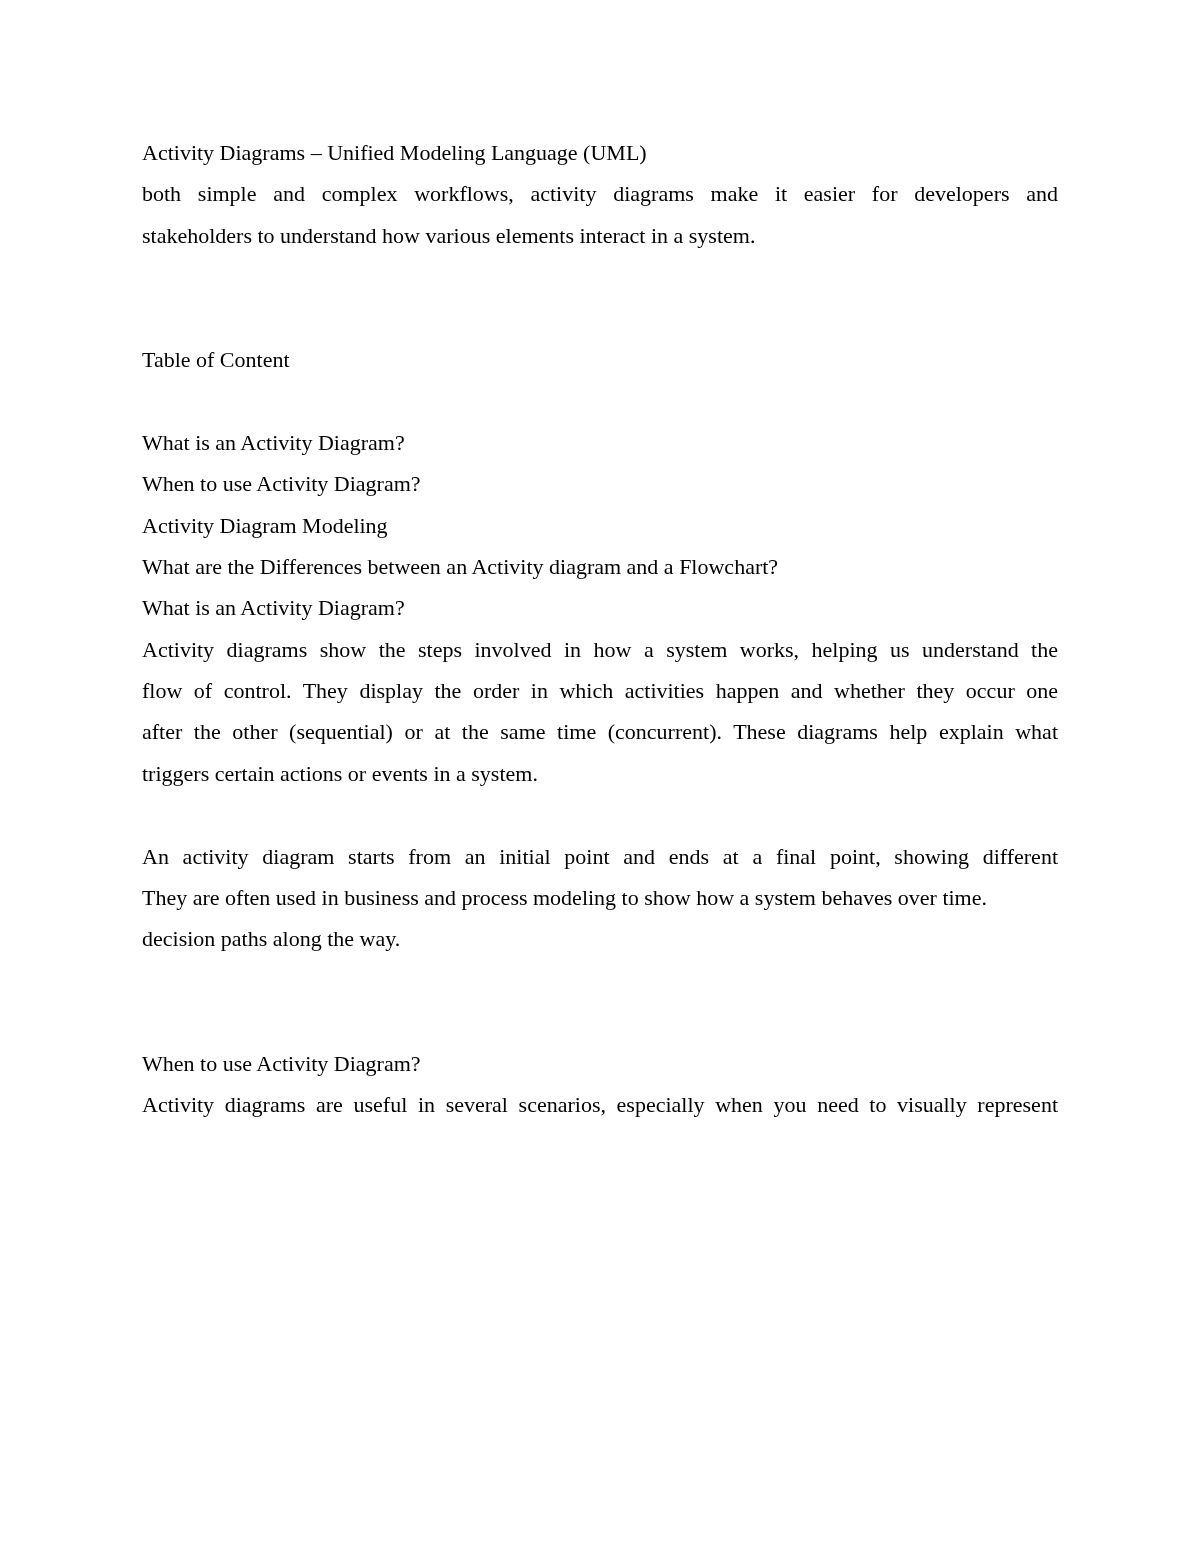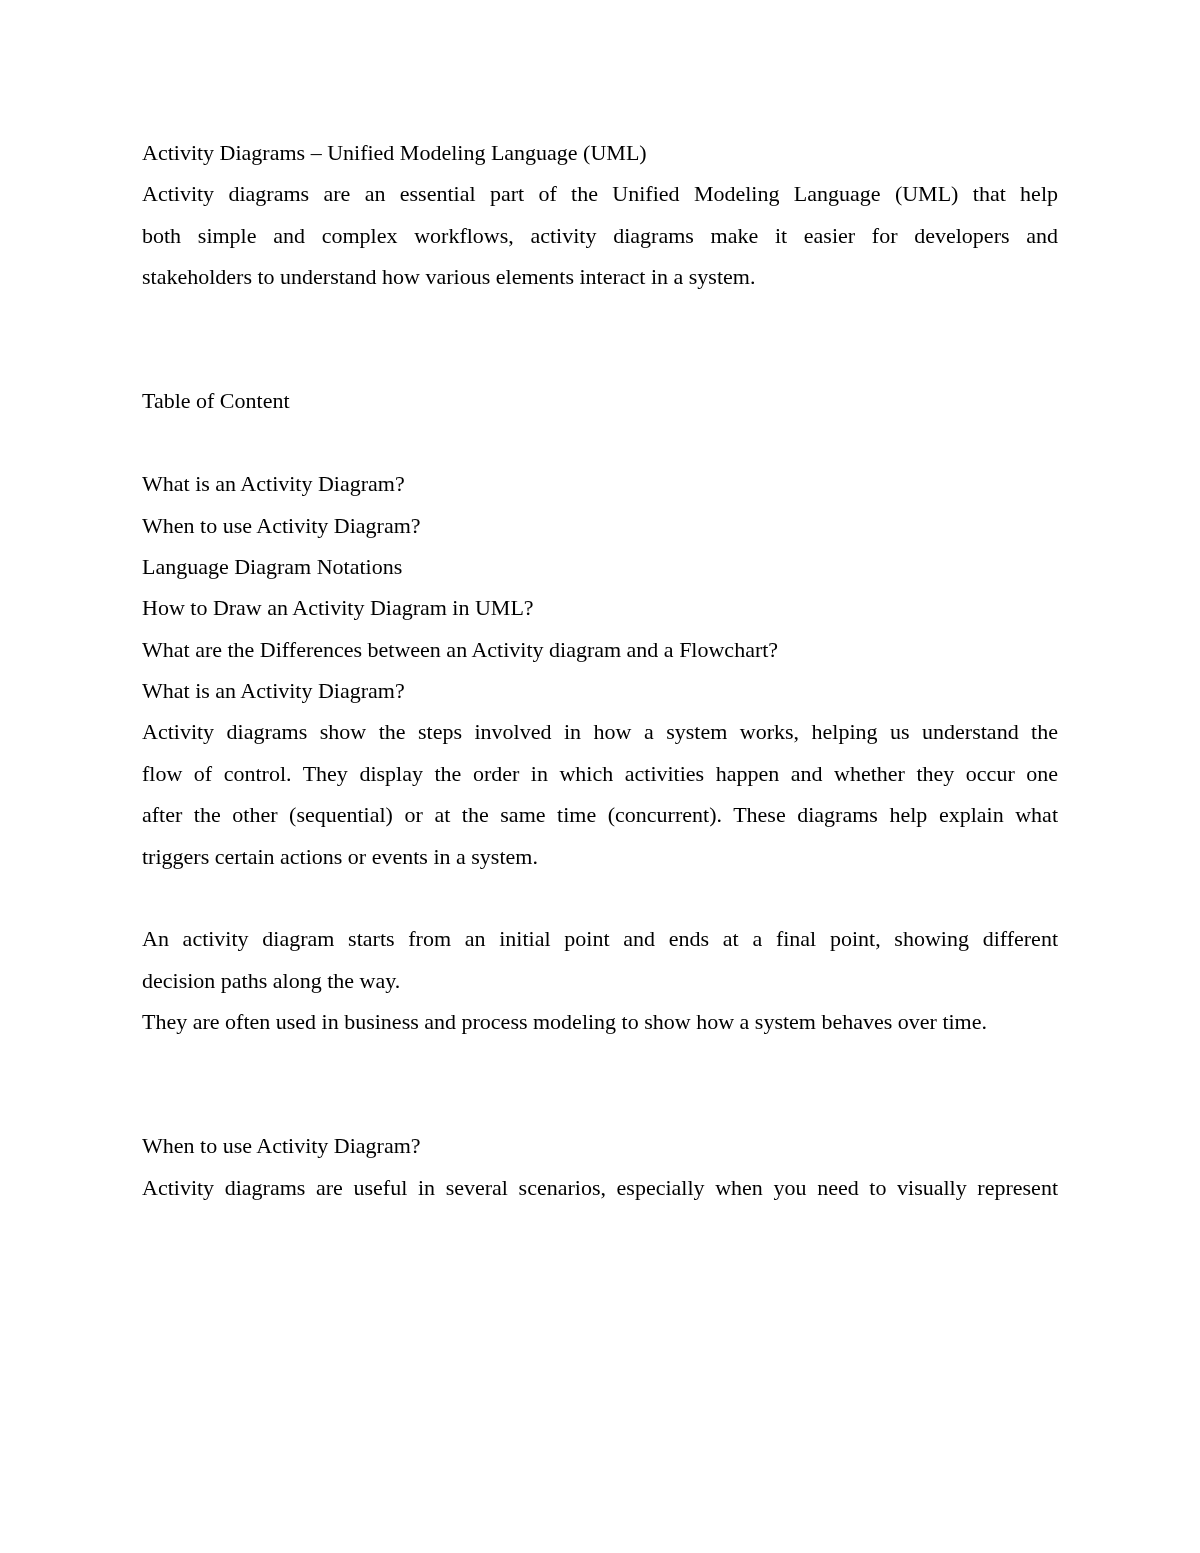--- a/index.html
+++ b/index.html
@@ -38,52 +38,50 @@
     height: 41.4px;
   }
 </style>
 </head>
 <body>
 
 <div class="page">
 
   <div class="ln nw">Activity Diagrams – Unified Modeling Language (UML)</div>
 
-  <div class="ln j">Activity diagrams are an essential part of the Unified Modeling Language (UML) that help</div>
   <div class="ln j">both simple and complex workflows, activity diagrams make it easier for developers and</div>
   <div class="ln nw">stakeholders to understand how various elements interact in a system.</div>
 
   <div class="blank"></div>
 
 
   <div class="blank"></div>
 
   <div class="ln nw">Table of Content</div>
 
   <div class="blank"></div>
 
   <div class="ln nw">What is an Activity Diagram?</div>
   <div class="ln nw">When to use Activity Diagram?</div>
-  <div class="ln nw">Language Diagram Notations</div>
-  <div class="ln nw">How to Draw an Activity Diagram in UML?</div>
+  <div class="ln nw">Activity Diagram Modeling</div>
   <div class="ln nw">What are the Differences between an Activity diagram and a Flowchart?</div>
 
   <div class="ln nw">What is an Activity Diagram?</div>
 
   <div class="ln j">Activity diagrams show the steps involved in how a system works, helping us understand the</div>
   <div class="ln j">flow of control. They display the order in which activities happen and whether they occur one</div>
   <div class="ln j">after the other (sequential) or at the same time (concurrent). These diagrams help explain what</div>
   <div class="ln nw">triggers certain actions or events in a system.</div>
 
   <div class="blank"></div>
 
   <div class="ln j">An activity diagram starts from an initial point and ends at a final point, showing different</div>
+  <div class="ln nw">They are often used in business and process modeling to show how a system behaves over time.</div>
+
   <div class="ln nw">decision paths along the way.</div>
-
-  <div class="ln nw">They are often used in business and process modeling to show how a system behaves over time.</div>
 
   <div class="blank"></div>
   <div class="blank"></div>
 
   <div class="ln nw">When to use Activity Diagram?</div>
 
   <div class="ln j">Activity diagrams are useful in several scenarios, especially when you need to visually represent</div>
 
 </div>
 

